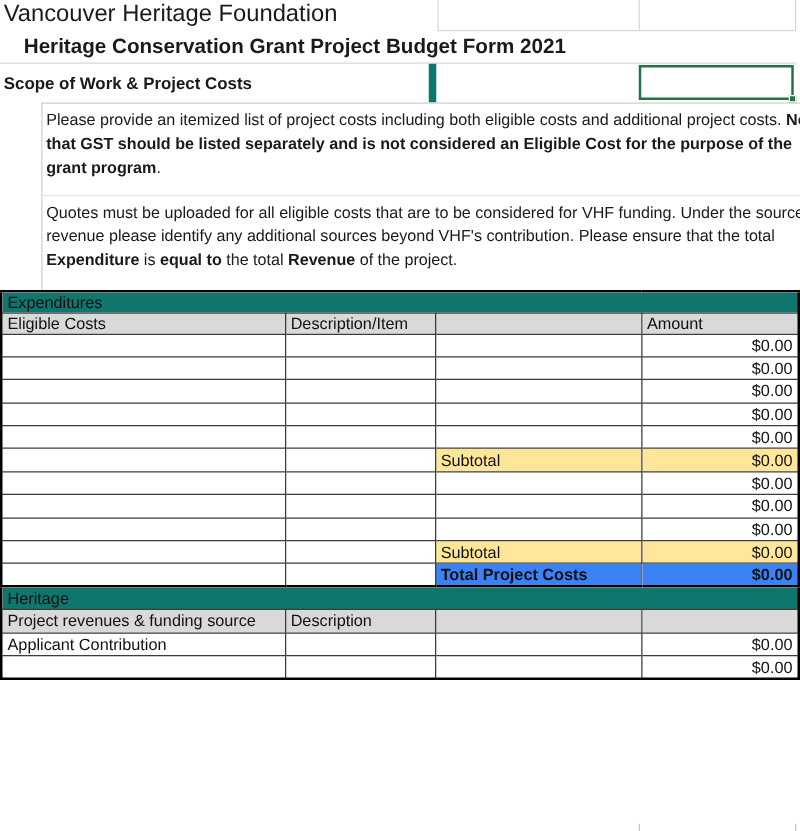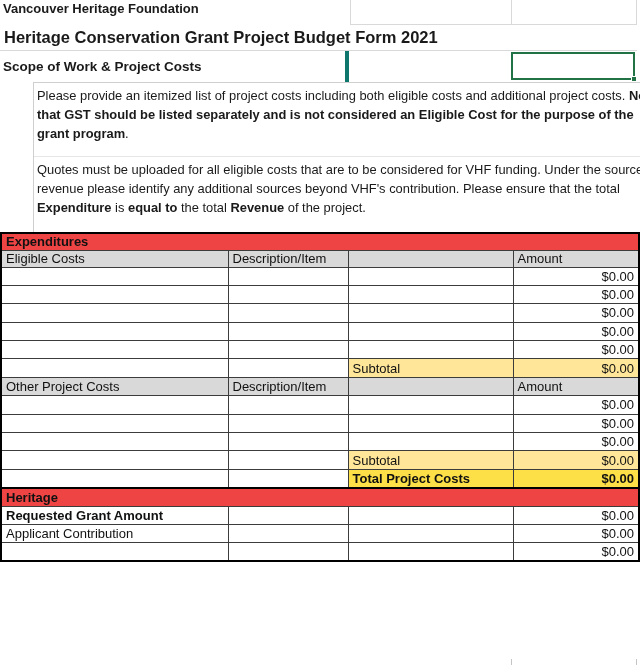--- a/index.html
+++ b/index.html
@@ -4,35 +4,35 @@
 <style>
   * { box-sizing: border-box; }
   body { margin: 0; background: #fff; }
   .sheet {
     position: relative; width: 640px; height: 665px; background: #fff;
     font-family: "Liberation Sans", sans-serif; color: #1a1a1a; overflow: hidden;
   }
   
   .org-title {
     position: absolute; left: 0; top: 0; width: 350px; height: 25px;
-    font-size: 13px; font-weight: bold; padding: 1px 0 0 3px; white-space: nowrap;
+    font-size: 19px; font-weight: normal; padding: 1px 0 0 3px; white-space: nowrap;
   }
   .grid-b1 { position: absolute; left: 350px; top: 0; width: 162px; height: 25px;
     border-left: 1px solid #d9d9d9; border-right: 1px solid #d9d9d9; border-bottom: 1px solid #d9d9d9; }
   .grid-c1 { position: absolute; left: 512px; top: 0; width: 125px; height: 25px;
     border-right: 1px solid #d9d9d9; border-bottom: 1px solid #d9d9d9; }
   .form-title {
     position: absolute; left: 0; top: 25px; width: 637px; height: 26px;
-    font-size: 16.5px; font-weight: bold; padding: 3px 0 0 4px; white-space: nowrap;
+    font-size: 16.5px; font-weight: bold; padding: 3px 0 0 19px; white-space: nowrap;
     border-bottom: 1px solid #d9d9d9;
   }
   .section-title {
     position: absolute; left: 0; top: 51px; width: 349px; height: 31px;
     font-size: 13.5px; font-weight: bold; padding: 8px 0 0 3px; white-space: nowrap;
-    border-right: 4px solid #0f766e;
+    border-right: 6px solid #0f766e;
   }
   .selected-cell {
     position: absolute; left: 511px; top: 52px; width: 124px; height: 28px;
     border: 2px solid #217346; background: #fff;
   }
   .selected-cell .handle {
     position: absolute; right: -4px; bottom: -4px; width: 6px; height: 6px;
     background: #217346; border: 1px solid #fff;
   }
   
@@ -46,25 +46,25 @@
   .b { font-weight: bold; }
   
   table.budget {
     position: absolute; left: 0; top: 232px; width: 638px;
     border-collapse: collapse; table-layout: fixed;
     font-size: 13px; color: #111; border: 2px solid #000;
   }
   td { border: 1px solid #3c3c3c; padding: 0 4px; height: 18.4px;
        overflow: hidden; white-space: nowrap; }
   tr.hrow td { height: 17px; }
-  tr.sec td { background: #ef4444; font-weight: bold; border-top: 2px solid #000; }
+  tr.sec td { background: #0f766e; font-weight: normal; border-top: 2px solid #000; }
   tr.ch td { background: #d9d9d9; }
   .amt { text-align: right; }
   .ylt { background: #ffe699; }
-  .gold { background: #fde047; font-weight: bold; }
+  .gold { background: #3b82f6; font-weight: bold; }
   tr.totrow td { border-bottom: 2px solid #000; }
   
   .stub { position: absolute; top: 659px; width: 1px; height: 6px; background: #c4c4c4; }
 </style>
 </head>
 <body>
 
 <div class="sheet">
 
   <div class="org-title">Vancouver Heritage Foundation</div>
@@ -129,26 +129,20 @@
       <td></td>
       <td class="amt">$0.00</td>
     </tr>
     <tr>
       <td></td>
       <td></td>
       <td class="ylt">Subtotal</td>
       <td class="ylt amt">$0.00</td>
     </tr>
 
-    <tr class="ch">
-      <td>Other Project Costs</td>
-      <td>Description/Item</td>
-      <td></td>
-      <td>Amount</td>
-    </tr>
     <tr>
       <td></td>
       <td></td>
       <td></td>
       <td class="amt">$0.00</td>
     </tr>
     <tr>
       <td></td>
       <td></td>
       <td></td>
@@ -169,25 +163,25 @@
     <tr class="totrow">
       <td></td>
       <td></td>
       <td class="gold">Total Project Costs</td>
       <td class="gold amt">$0.00</td>
     </tr>
 
     <tr class="sec">
       <td colspan="4">Heritage</td>
     </tr>
-    <tr>
-      <td class="b">Requested Grant Amount</td>
+    <tr class="ch">
+      <td>Project revenues &amp; funding source</td>
+      <td>Description</td>
       <td></td>
       <td></td>
-      <td class="amt">$0.00</td>
     </tr>
     <tr>
       <td>Applicant Contribution</td>
       <td></td>
       <td></td>
       <td class="amt">$0.00</td>
     </tr>
     <tr>
       <td></td>
       <td></td>

